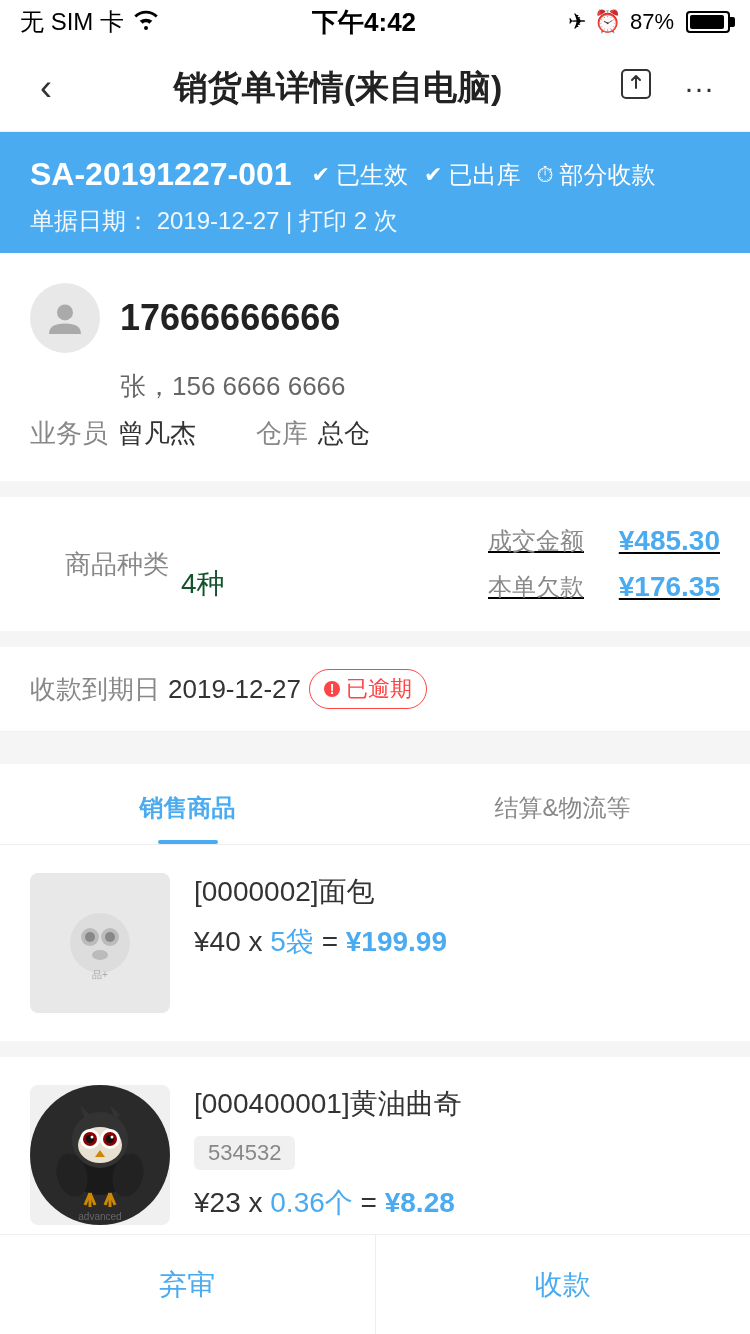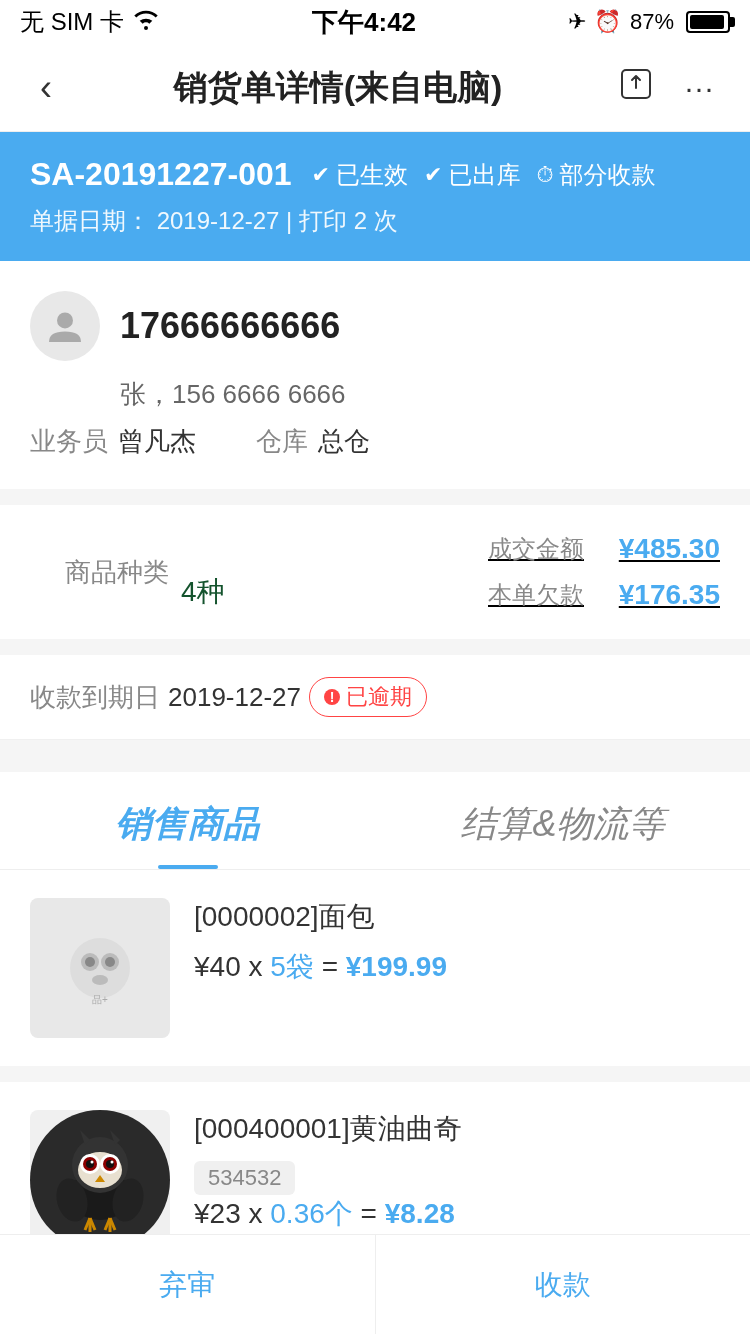--- a/index.html
+++ b/index.html
@@ -77,21 +77,21 @@
       font-size: 34px;
       font-weight: 600;
       color: #222;
     }
     .nav-actions { display: flex; align-items: center; gap: 20px; }
     .nav-action-icon { font-size: 30px; color: #333; cursor: pointer; padding: 6px; }
 
     
     .order-header {
       background: #4AABF0;
-      padding: 24px 30px 24px;
+      padding: 24px 30px 16px;
     }
     .order-header-top {
       display: flex;
       align-items: center;
       gap: 20px;
       margin-bottom: 12px;
     }
     .order-number {
       font-size: 32px;
       font-weight: 700;
@@ -233,25 +233,24 @@
       margin-bottom: 0;
     }
     .tabs-header {
       display: flex;
       border-bottom: 1px solid #eee;
     }
     .tab-item {
       flex: 1;
       text-align: center;
       padding: 28px 0 20px;
-      font-size: 36px;
+      font-size: 24px;
       color: #888;
       cursor: pointer;
       position: relative;
-      font-style: italic;
     }
     .tab-item.active {
       color: #4AABF0;
       font-weight: 600;
     }
     .tab-item.active::after {
       content: '';
       position: absolute;
       bottom: 0;
       left: 50%;
@@ -292,20 +291,21 @@
     }
     .product-info { flex: 1; }
     .product-name { font-size: 28px; color: #333; font-weight: 500; margin-bottom: 12px; }
     .product-sku {
       display: inline-block;
       background: #f0f0f0;
       border-radius: 6px;
       padding: 4px 14px;
       font-size: 22px;
       color: #888;
+      margin-bottom: 14px;
     }
     .product-price {
       font-size: 28px;
       color: #333;
     }
     .price-qty { color: #4AABF0; }
     .price-total { color: #4AABF0; font-weight: 600; }
 
     
     .bottom-bar {

